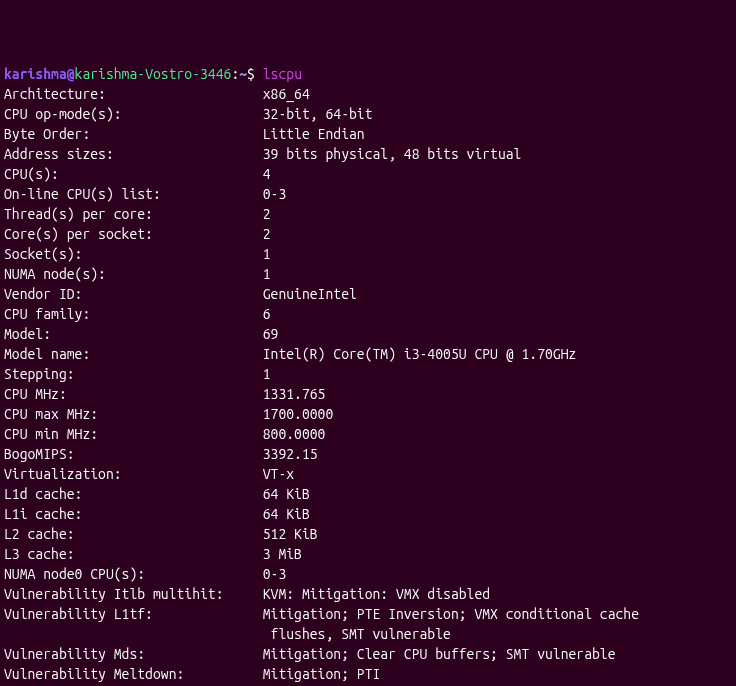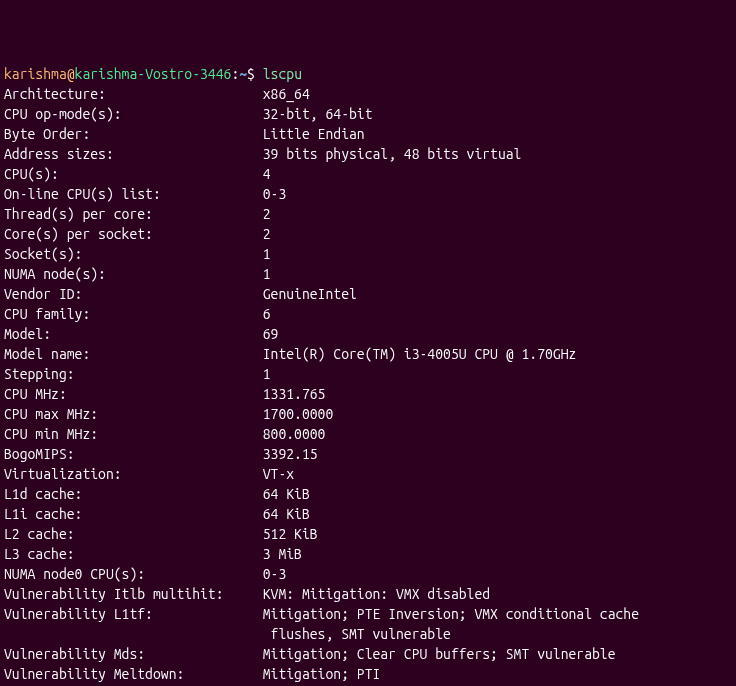--- a/index.html
+++ b/index.html
@@ -11,26 +11,26 @@
     line-height: 20px;
     padding: 0;
     width: 736px;
     height: 686px;
     overflow: hidden;
     white-space: pre;
   }
   .term {
     padding: 4px 0 0 4px;
   }
-  .user { color: #fdba74; font-weight: normal; }
+  .user { color: #8b5cf6; font-weight: bold; }
   .host { color: #4eee94; font-weight: normal; }
   .colon { color: #ffffff; }
   .path { color: #729fcf; font-weight: bold; }
   .dollar { color: #ffffff; }
-  .cmd { color: #86efac; }
+  .cmd { color: #d946ef; }
   .line { display: block; }
   .label { display: inline-block; }
   .value { display: inline; }
 </style>
 </head>
 <body>
 
 
 <div class="term"><span class="line"><span class="user">karishma</span><span class="user">@</span><span class="host">karishma-Vostro-3446</span><span class="colon">:</span><span class="path">~</span><span class="dollar">$ </span><span class="cmd">lscpu</span></span><span id="rows"><span class="line"><span class="label">Architecture:                    </span><span class="value">x86_64</span></span><span class="line"><span class="label">CPU op-mode(s):                  </span><span class="value">32-bit, 64-bit</span></span><span class="line"><span class="label">Byte Order:                      </span><span class="value">Little Endian</span></span><span class="line"><span class="label">Address sizes:                   </span><span class="value">39 bits physical, 48 bits virtual</span></span><span class="line"><span class="label">CPU(s):                          </span><span class="value">4</span></span><span class="line"><span class="label">On-line CPU(s) list:             </span><span class="value">0-3</span></span><span class="line"><span class="label">Thread(s) per core:              </span><span class="value">2</span></span><span class="line"><span class="label">Core(s) per socket:              </span><span class="value">2</span></span><span class="line"><span class="label">Socket(s):                       </span><span class="value">1</span></span><span class="line"><span class="label">NUMA node(s):                    </span><span class="value">1</span></span><span class="line"><span class="label">Vendor ID:                       </span><span class="value">GenuineIntel</span></span><span class="line"><span class="label">CPU family:                      </span><span class="value">6</span></span><span class="line"><span class="label">Model:                           </span><span class="value">69</span></span><span class="line"><span class="label">Model name:                      </span><span class="value">Intel(R) Core(TM) i3-4005U CPU @ 1.70GHz</span></span><span class="line"><span class="label">Stepping:                        </span><span class="value">1</span></span><span class="line"><span class="label">CPU MHz:                         </span><span class="value">1331.765</span></span><span class="line"><span class="label">CPU max MHz:                     </span><span class="value">1700.0000</span></span><span class="line"><span class="label">CPU min MHz:                     </span><span class="value">800.0000</span></span><span class="line"><span class="label">BogoMIPS:                        </span><span class="value">3392.15</span></span><span class="line"><span class="label">Virtualization:                  </span><span class="value">VT-x</span></span><span class="line"><span class="label">L1d cache:                       </span><span class="value">64 KiB</span></span><span class="line"><span class="label">L1i cache:                       </span><span class="value">64 KiB</span></span><span class="line"><span class="label">L2 cache:                        </span><span class="value">512 KiB</span></span><span class="line"><span class="label">L3 cache:                        </span><span class="value">3 MiB</span></span><span class="line"><span class="label">NUMA node0 CPU(s):               </span><span class="value">0-3</span></span><span class="line"><span class="label">Vulnerability Itlb multihit:     </span><span class="value">KVM: Mitigation: VMX disabled</span></span><span class="line"><span class="label">Vulnerability L1tf:              </span><span class="value">Mitigation; PTE Inversion; VMX conditional cache</span></span><span class="line"><span class="label">                                 </span><span class="value"> flushes, SMT vulnerable</span></span><span class="line"><span class="label">Vulnerability Mds:               </span><span class="value">Mitigation; Clear CPU buffers; SMT vulnerable</span></span><span class="line"><span class="label">Vulnerability Meltdown:          </span><span class="value">Mitigation; PTI</span></span><span class="line"><span class="label">Vulnerability Spec store bypass: </span></span></span></div>
 

